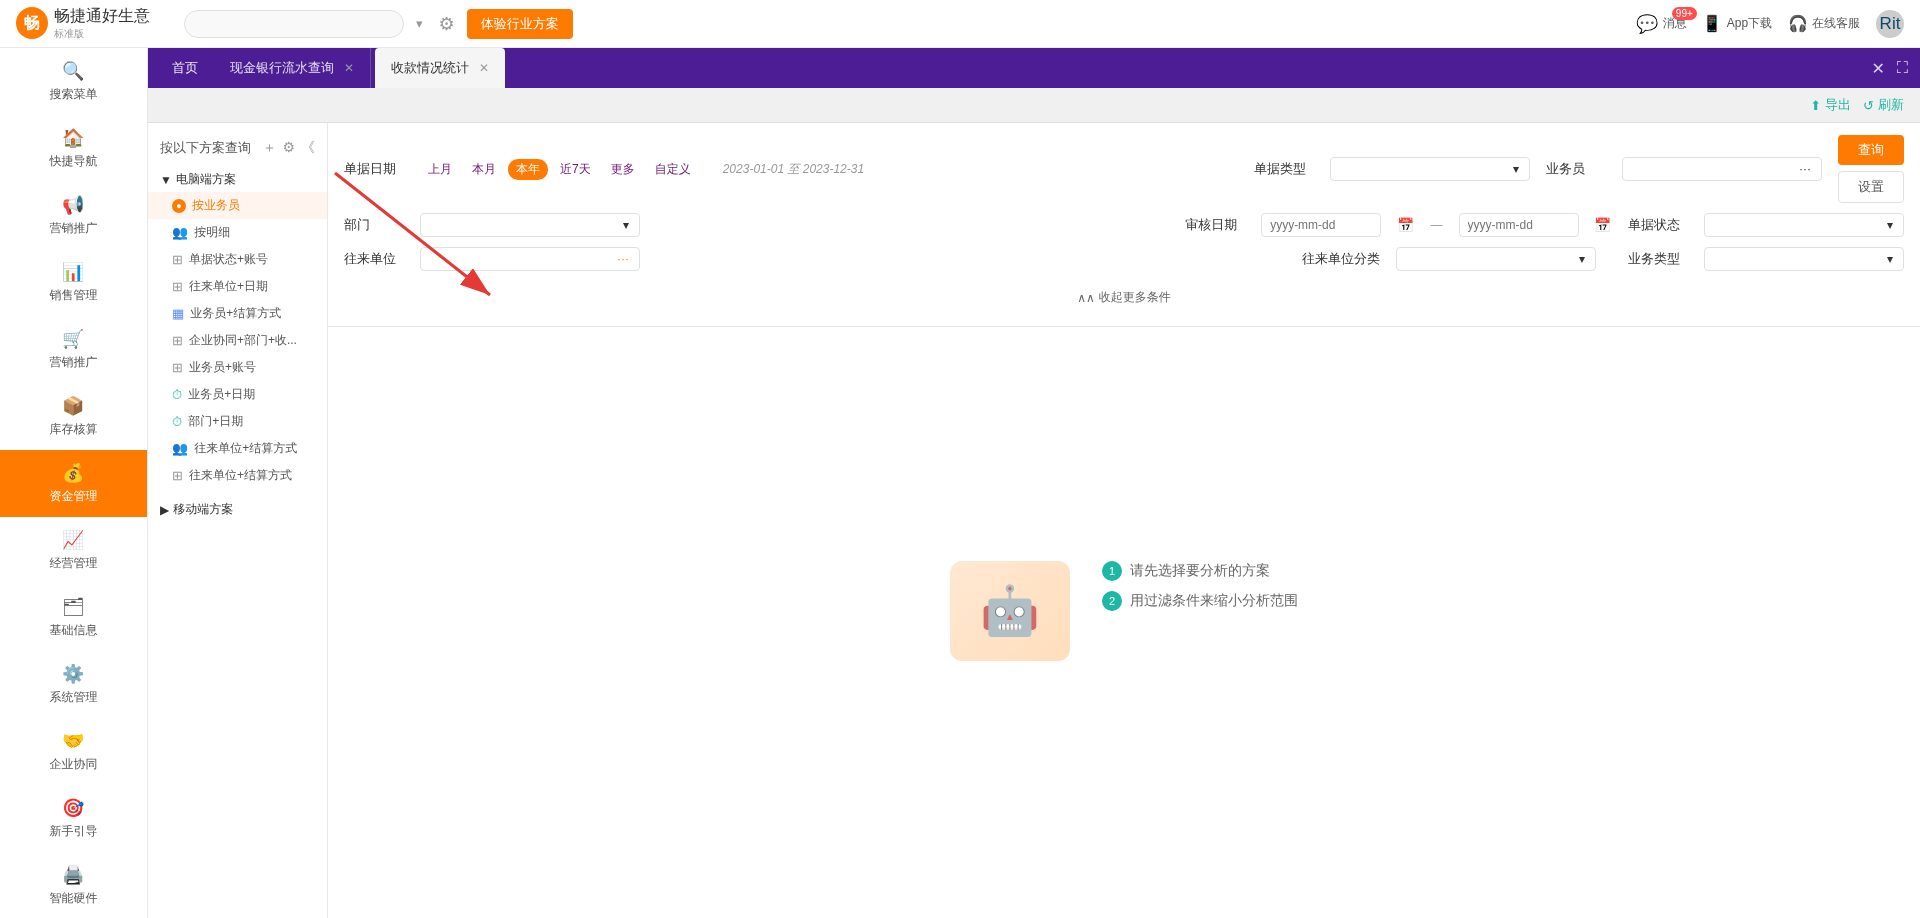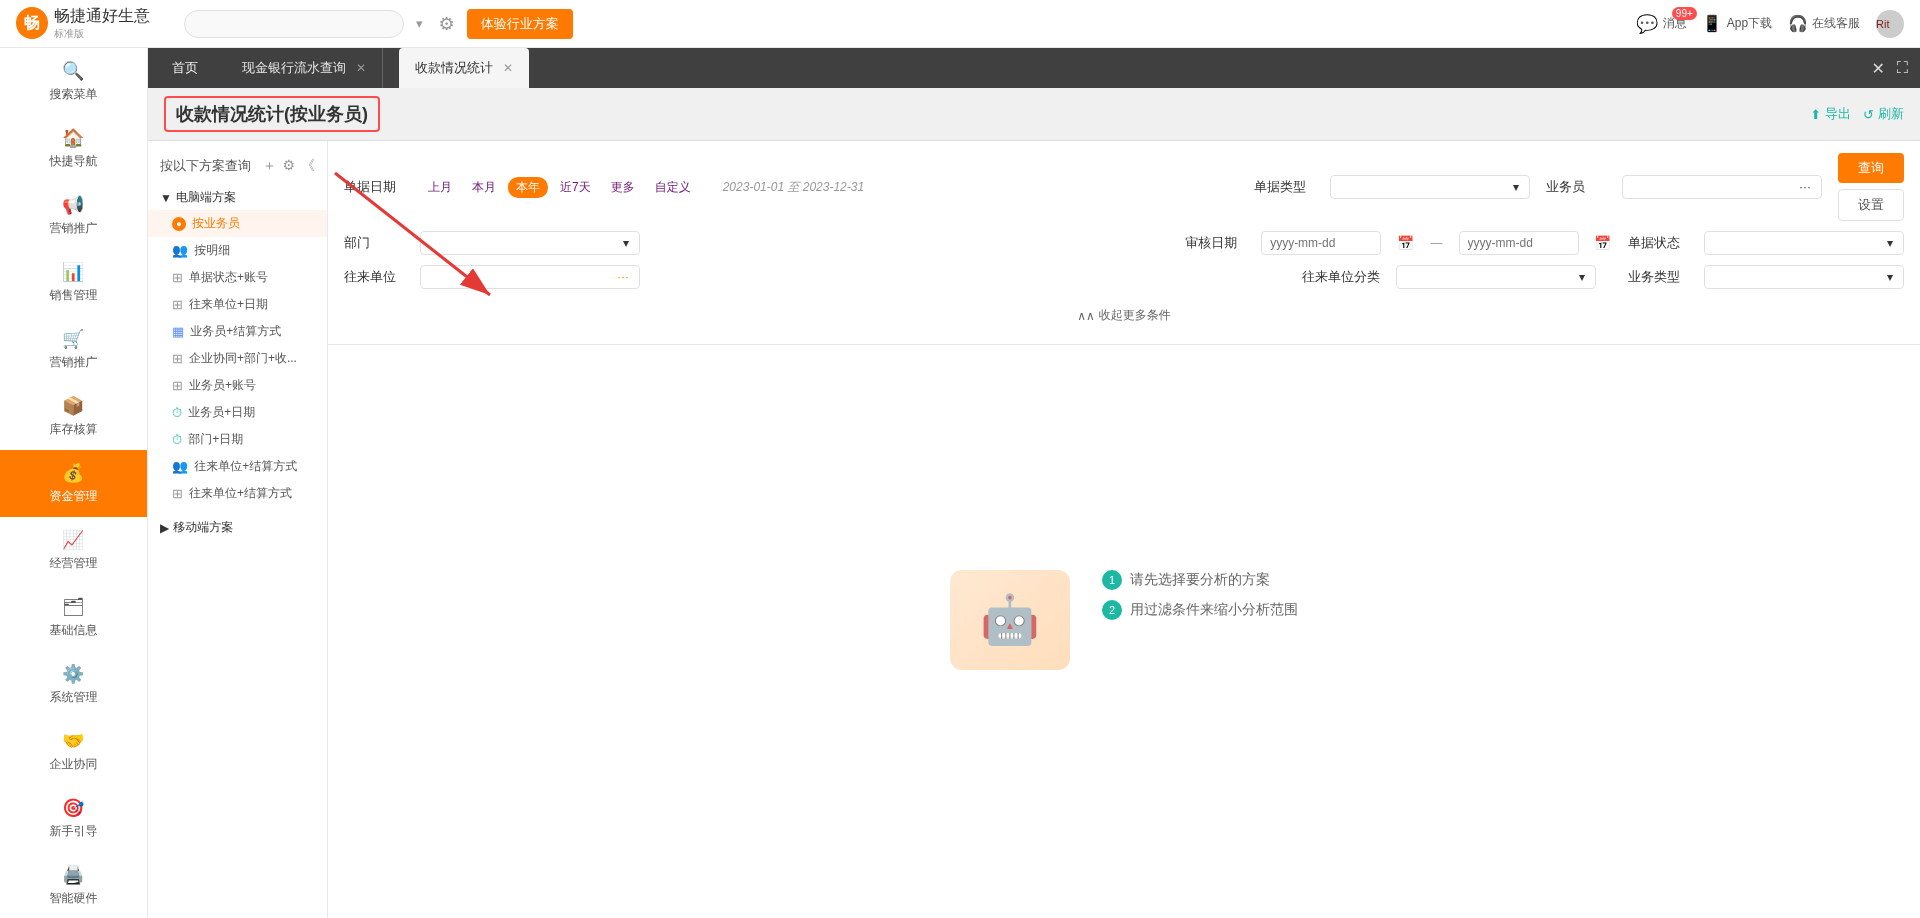--- a/index.html
+++ b/index.html
@@ -48,22 +48,22 @@
       padding: 6px 14px; font-size: 13px; cursor: pointer; white-space: nowrap;
     }
     .top-right-area {
       display: flex; align-items: center; gap: 16px;
     }
     .top-icon-item {
       display: flex; align-items: center; gap: 4px; font-size: 12px; color: #555; cursor: pointer;
     }
     .user-avatar {
       width: 28px; height: 28px; background: #ccc; border-radius: 50%;
-      display: flex; align-items: center; justify-content: flex-start;
-      font-size: 11px; color: #7f1d1d;
+      display: flex; align-items: center; justify-content: center;
+      font-size: 17px; color: #0c4a6e;
     }
 
     
     .main-layout {
       display: flex; flex: 1; overflow: hidden;
     }
 
     
     .sidebar {
       width: 148px; background: #fff; border-right: 1px solid #e8e8e8;
@@ -77,21 +77,21 @@
     .sidebar-item.active { background: #ff7a00; color: white; }
     .sidebar-item .icon { font-size: 18px; }
 
     
     .content-area {
       flex: 1; display: flex; flex-direction: column; overflow: hidden;
     }
 
     
     .tab-bar {
-      height: 40px; background: #404040; display: flex; align-items: center; padding: 8px 12px; gap: 16px;
+      height: 40px; background: #4c1d95; display: flex; align-items: center; padding: 8px 12px; gap: 4px;
       flex-shrink: 0;
     }
     .tab-item {
       height: 40px; display: flex; align-items: center; padding: 0 16px;
       font-size: 13px; color: rgba(255,255,255,0.85); cursor: pointer; gap: 6px;
       border-right: 1px solid rgba(255,255,255,0.2);
     }
     .tab-item.active { background: #f5f5f5; color: #333; border-radius: 4px 4px 0 0; border-right: none; }
     .tab-item .tab-close { font-size: 12px; color: #999; margin-left: 4px; }
     .tab-home { color: rgba(255,255,255,0.9); font-size: 13px; cursor: pointer; padding: 0 12px; }
@@ -320,21 +320,20 @@
         <span>收款情况统计</span>
         <span class="tab-close">✕</span>
       </div>
       <div class="tab-bar-right">
         <span class="tab-win-btn">✕</span>
         <span class="tab-win-btn">⛶</span>
       </div>
     </div>
 
     <div class="page-header">
-      <div class="page-title-box">收款情况统计(按业务员)</div>
       <div class="page-header-right">
         <div class="export-btn">
           <span>⬆</span>
           <span>导出</span>
         </div>
         <div class="refresh-btn">
           <span>↺</span>
           <span>刷新</span>
         </div>
       </div>

